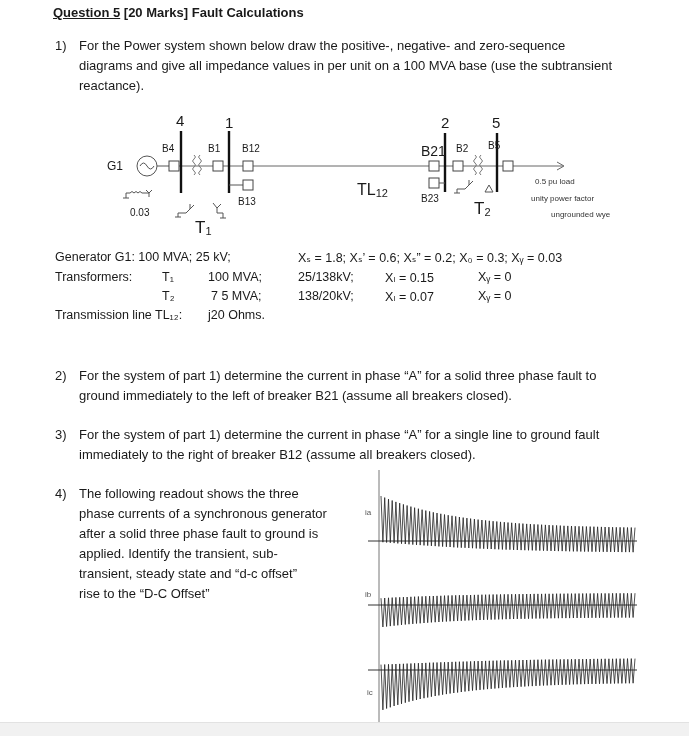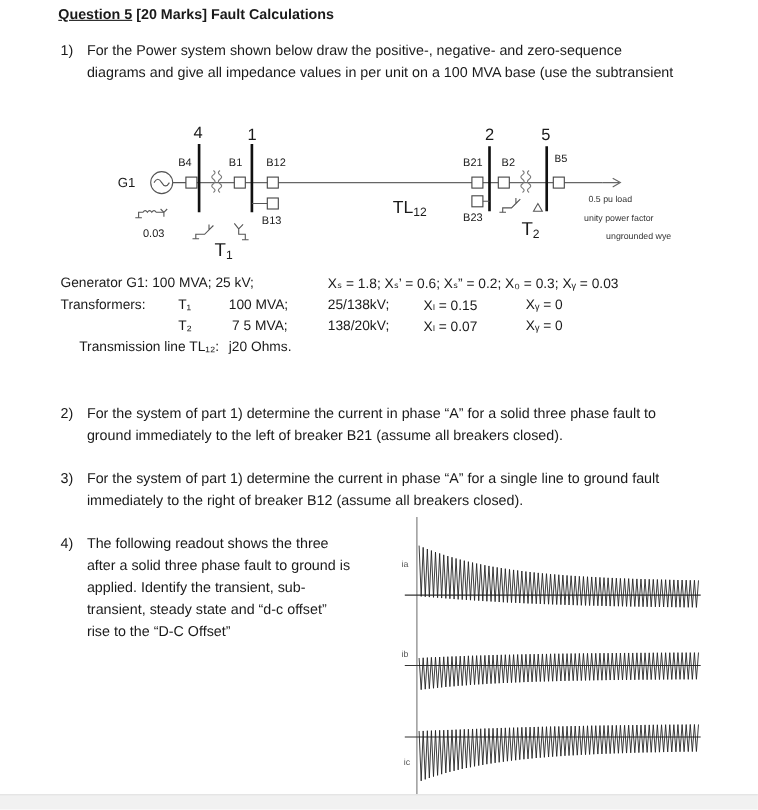--- a/index.html
+++ b/index.html
@@ -26,20 +26,21 @@
 
   <div class="title">
     <span class="u">Question 5</span><span> [20 Marks] Fault Calculations</span>
   </div>
 
   <div class="q" style="left:55px; top:36px; width:620px; height:62px;">
     <span class="num">1)</span>
     <div class="body" style="width:590px;">
       <div>For the Power system shown below draw the positive-, negative- and zero-sequence</div>
       <div>diagrams and give all impedance values in per unit on a 100 MVA base (use the subtransient</div>
+      <div>reactance).</div>
     </div>
   </div>
 
   <svg style="left:0; top:105px;" width="689" height="125" viewBox="0 105 689 125">
     <g stroke="#333" fill="none" stroke-width="1">
 
       <line x1="176" y1="166" x2="548" y2="166" stroke="#666"></line>
       <line x1="548" y1="166" x2="563" y2="166" stroke="#666"></line>
 
       <polyline points="557,162 564,166 557,170" stroke="#666"></polyline>
@@ -100,45 +101,45 @@
   <span class="lbl" style="left:107px; top:159px; font-size:12px;">G1</span>
   <span class="lbl" style="left:130px; top:207px; font-size:10px;">0.03</span>
   <span class="lbl" style="left:176px; top:112px; font-size:15px;">4</span>
   <span class="lbl" style="left:225px; top:114px; font-size:15px;">1</span>
   <span class="lbl" style="left:441px; top:114px; font-size:15px;">2</span>
   <span class="lbl" style="left:492px; top:114px; font-size:15px;">5</span>
   <span class="lbl" style="left:162px; top:143px; font-size:10px;">B4</span>
   <span class="lbl" style="left:208px; top:143px; font-size:10px;">B1</span>
   <span class="lbl" style="left:242px; top:143px; font-size:10px;">B12</span>
   <span class="lbl" style="left:238px; top:196px; font-size:10px;">B13</span>
-  <span class="lbl" style="left:421px; top:143px; font-size:10px;">B21</span>
+  <span class="lbl" style="left:421px; top:143px; font-size:14px;">B21</span>
   <span class="lbl" style="left:456px; top:143px; font-size:10px;">B2</span>
   <span class="lbl" style="left:421px; top:193px; font-size:10px;">B23</span>
-  <span class="lbl" style="left:504px; top:140px; font-size:10px;font-family:Liberation Mono, monospace;">B5</span>
+  <span class="lbl" style="left:488px; top:140px; font-size:10px;">B5</span>
   <span class="lbl" style="left:195px; top:186px; font-size:17px;margin-top:32px;"><span>T</span><sub style="font-size:11px;">1</sub></span>
   <span class="lbl" style="left:474px; top:199px; font-size:17px;"><span>T</span><sub style="font-size:11px;">2</sub></span>
   <span class="lbl" style="left:357px; top:141px; font-size:16px;margin-top:40px;"><span>TL</span><sub style="font-size:11px;">12</sub></span>
   <span class="lbl" style="left:535px; top:177px; font-size:8px; color:#333;">0.5 pu load</span>
   <span class="lbl" style="left:531px; top:194px; font-size:8px; color:#333;">unity power factor</span>
   <span class="lbl" style="left:531px; top:210px; font-size:8px; color:#333;margin-left:20px;">ungrounded wye</span>
 
   <span class="spec" style="left:55px; top:250px;">Generator G1: 100 MVA;   25 kV;</span>
   <span class="spec" style="left:298px; top:250px;">Xₛ = 1.8;   Xₛ’ = 0.6;   Xₛ” = 0.2;   X₀ = 0.3;   Xᵧ = 0.03</span>
   <span class="spec" style="left:55px; top:270px;">Transformers:</span>
   <span class="spec" style="left:162px; top:270px;">T₁</span>
   <span class="spec" style="left:208px; top:270px;">100 MVA;</span>
   <span class="spec" style="left:298px; top:270px;">25/138kV;</span>
   <span class="spec" style="left:385px; top:270px;">Xₗ = 0.15</span>
   <span class="spec" style="left:478px; top:270px;">Xᵧ = 0</span>
   <span class="spec" style="left:162px; top:289px;">T₂</span>
   <span class="spec" style="left:211px; top:289px;">7 5 MVA;</span>
   <span class="spec" style="left:298px; top:289px;">138/20kV;</span>
   <span class="spec" style="left:385px; top:289px;">Xₗ = 0.07</span>
   <span class="spec" style="left:478px; top:289px;">Xᵧ = 0</span>
-  <span class="spec" style="left:55px; top:308px;margin-left:17px;">Transmission line TL₁₂:</span>
+  <span class="spec" style="left:55px; top:308px;">Transmission line TL₁₂:</span>
   <span class="spec" style="left:208px; top:308px;">j20 Ohms.</span>
 
   <div class="q" style="left:55px; top:366px; width:620px; height:42px;">
     <span class="num">2)</span>
     <div class="body" style="width:590px;">
       <div>For the system of part 1) determine the current in phase “A” for a solid three phase fault to</div>
       <div>ground immediately to the left of breaker B21 (assume all breakers closed).</div>
     </div>
   </div>
 
@@ -147,20 +148,21 @@
     <div class="body" style="width:590px;">
       <div>For the system of part 1) determine the current in phase “A” for a single line to ground fault</div>
       <div>immediately to the right of breaker B12 (assume all breakers closed).</div>
     </div>
   </div>
 
   <div class="q" style="left:55px; top:484px; width:300px; height:145px;">
     <span class="num">4)</span>
     <div class="body" style="width:280px;">
       <div>The following readout shows the three</div>
+      <div>phase currents of a synchronous generator</div>
       <div>after a solid three phase fault to ground is</div>
       <div>applied. Identify the transient, sub-</div>
       <div>transient, steady state and “d-c offset”</div>
       <div>rise to the “D-C Offset”</div>
     </div>
   </div>
 
   <svg id="wave" style="left:355px; top:465px;" width="290" height="260" viewBox="0 0 290 260">
       <line x1="24" y1="5" x2="24" y2="258" stroke="#777" stroke-width="1"></line>
       <line x1="13" y1="76" x2="282" y2="76" stroke="#333" stroke-width="1"></line>

